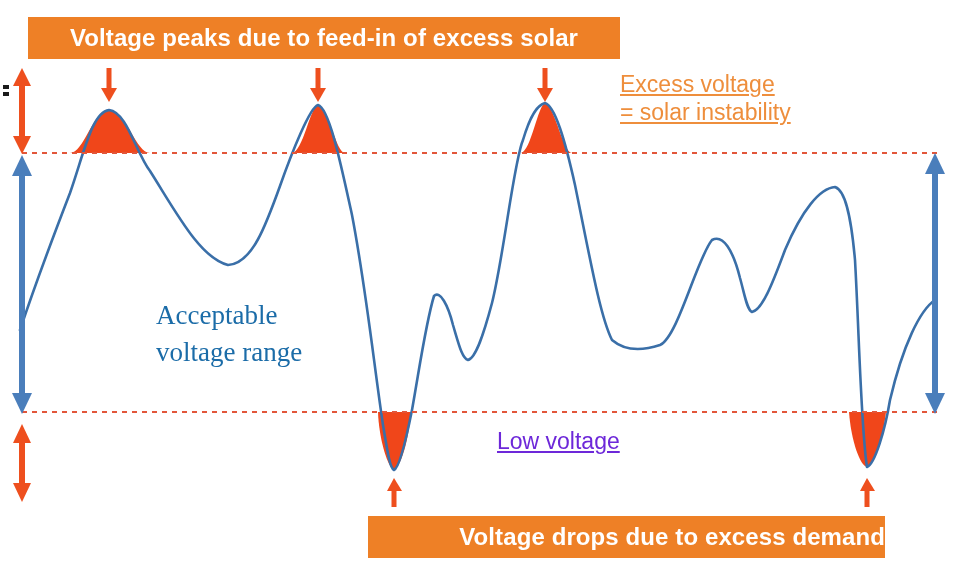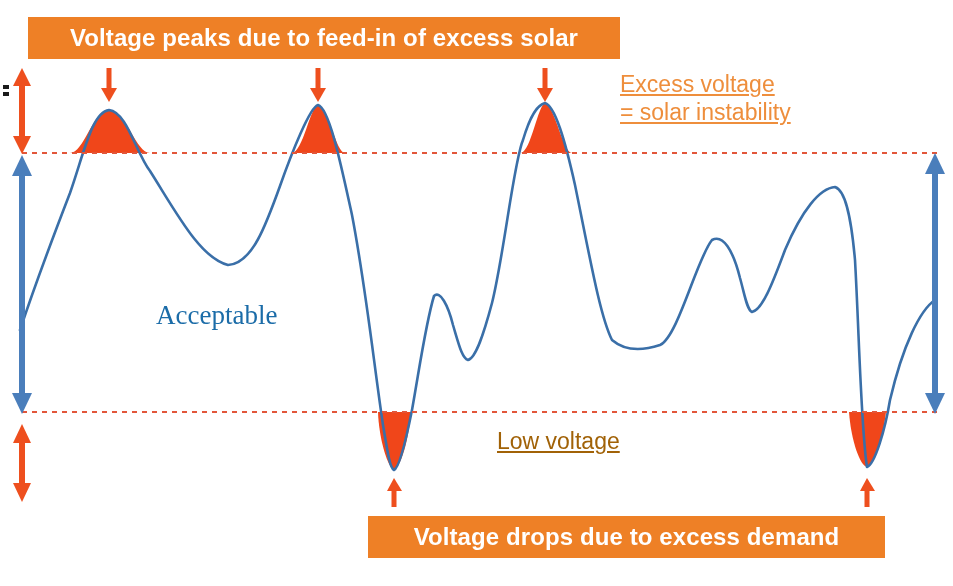--- a/index.html
+++ b/index.html
@@ -10,21 +10,21 @@
   .banner{
     position:absolute;
     display:flex;align-items:center;justify-content:center;
     color:#ffffff;
     font-family:"Liberation Sans",sans-serif;
     font-weight:bold;
     letter-spacing:.1px;
     white-space:nowrap;
   }
   #banner-top{left:28px;top:17px;width:592px;height:42px;font-size:24px;}
-  #banner-bottom{left:368px;top:516px;width:517px;height:42px;font-size:24px;}
+  #banner-bottom{left:368px;top:516px;width:517px;height:42px;font-size:24px;justify-content:flex-end;}
 
   .note{
     position:absolute;
     font-family:"Liberation Sans",sans-serif;
     font-size:23px;
     line-height:28px;
     white-space:nowrap;
     text-decoration:underline;
   }
   #note-excess{left:620px;top:70px;}
@@ -165,21 +165,22 @@
 
   <div class="banner" id="banner-bottom" style="background:#EE8026">
     <span>Voltage drops due to excess demand</span>
   </div>
 
   <div class="note" id="note-excess" style="color:#EE8E3C">
     <span class="note-line">Excess voltage</span>
     <span class="note-line">= solar instability</span>
   </div>
 
-  <div class="note" id="note-low" style="color:#a16207">
+  <div class="note" id="note-low" style="color:#6d28d9">
     <span class="note-line">Low voltage</span>
   </div>
 
   <div id="range-label" style="color:#1B6CA8">
     <span class="range-line">Acceptable</span>
+    <span class="range-line">voltage range</span>
   </div>
 
 </div>
 
 </body></html>

